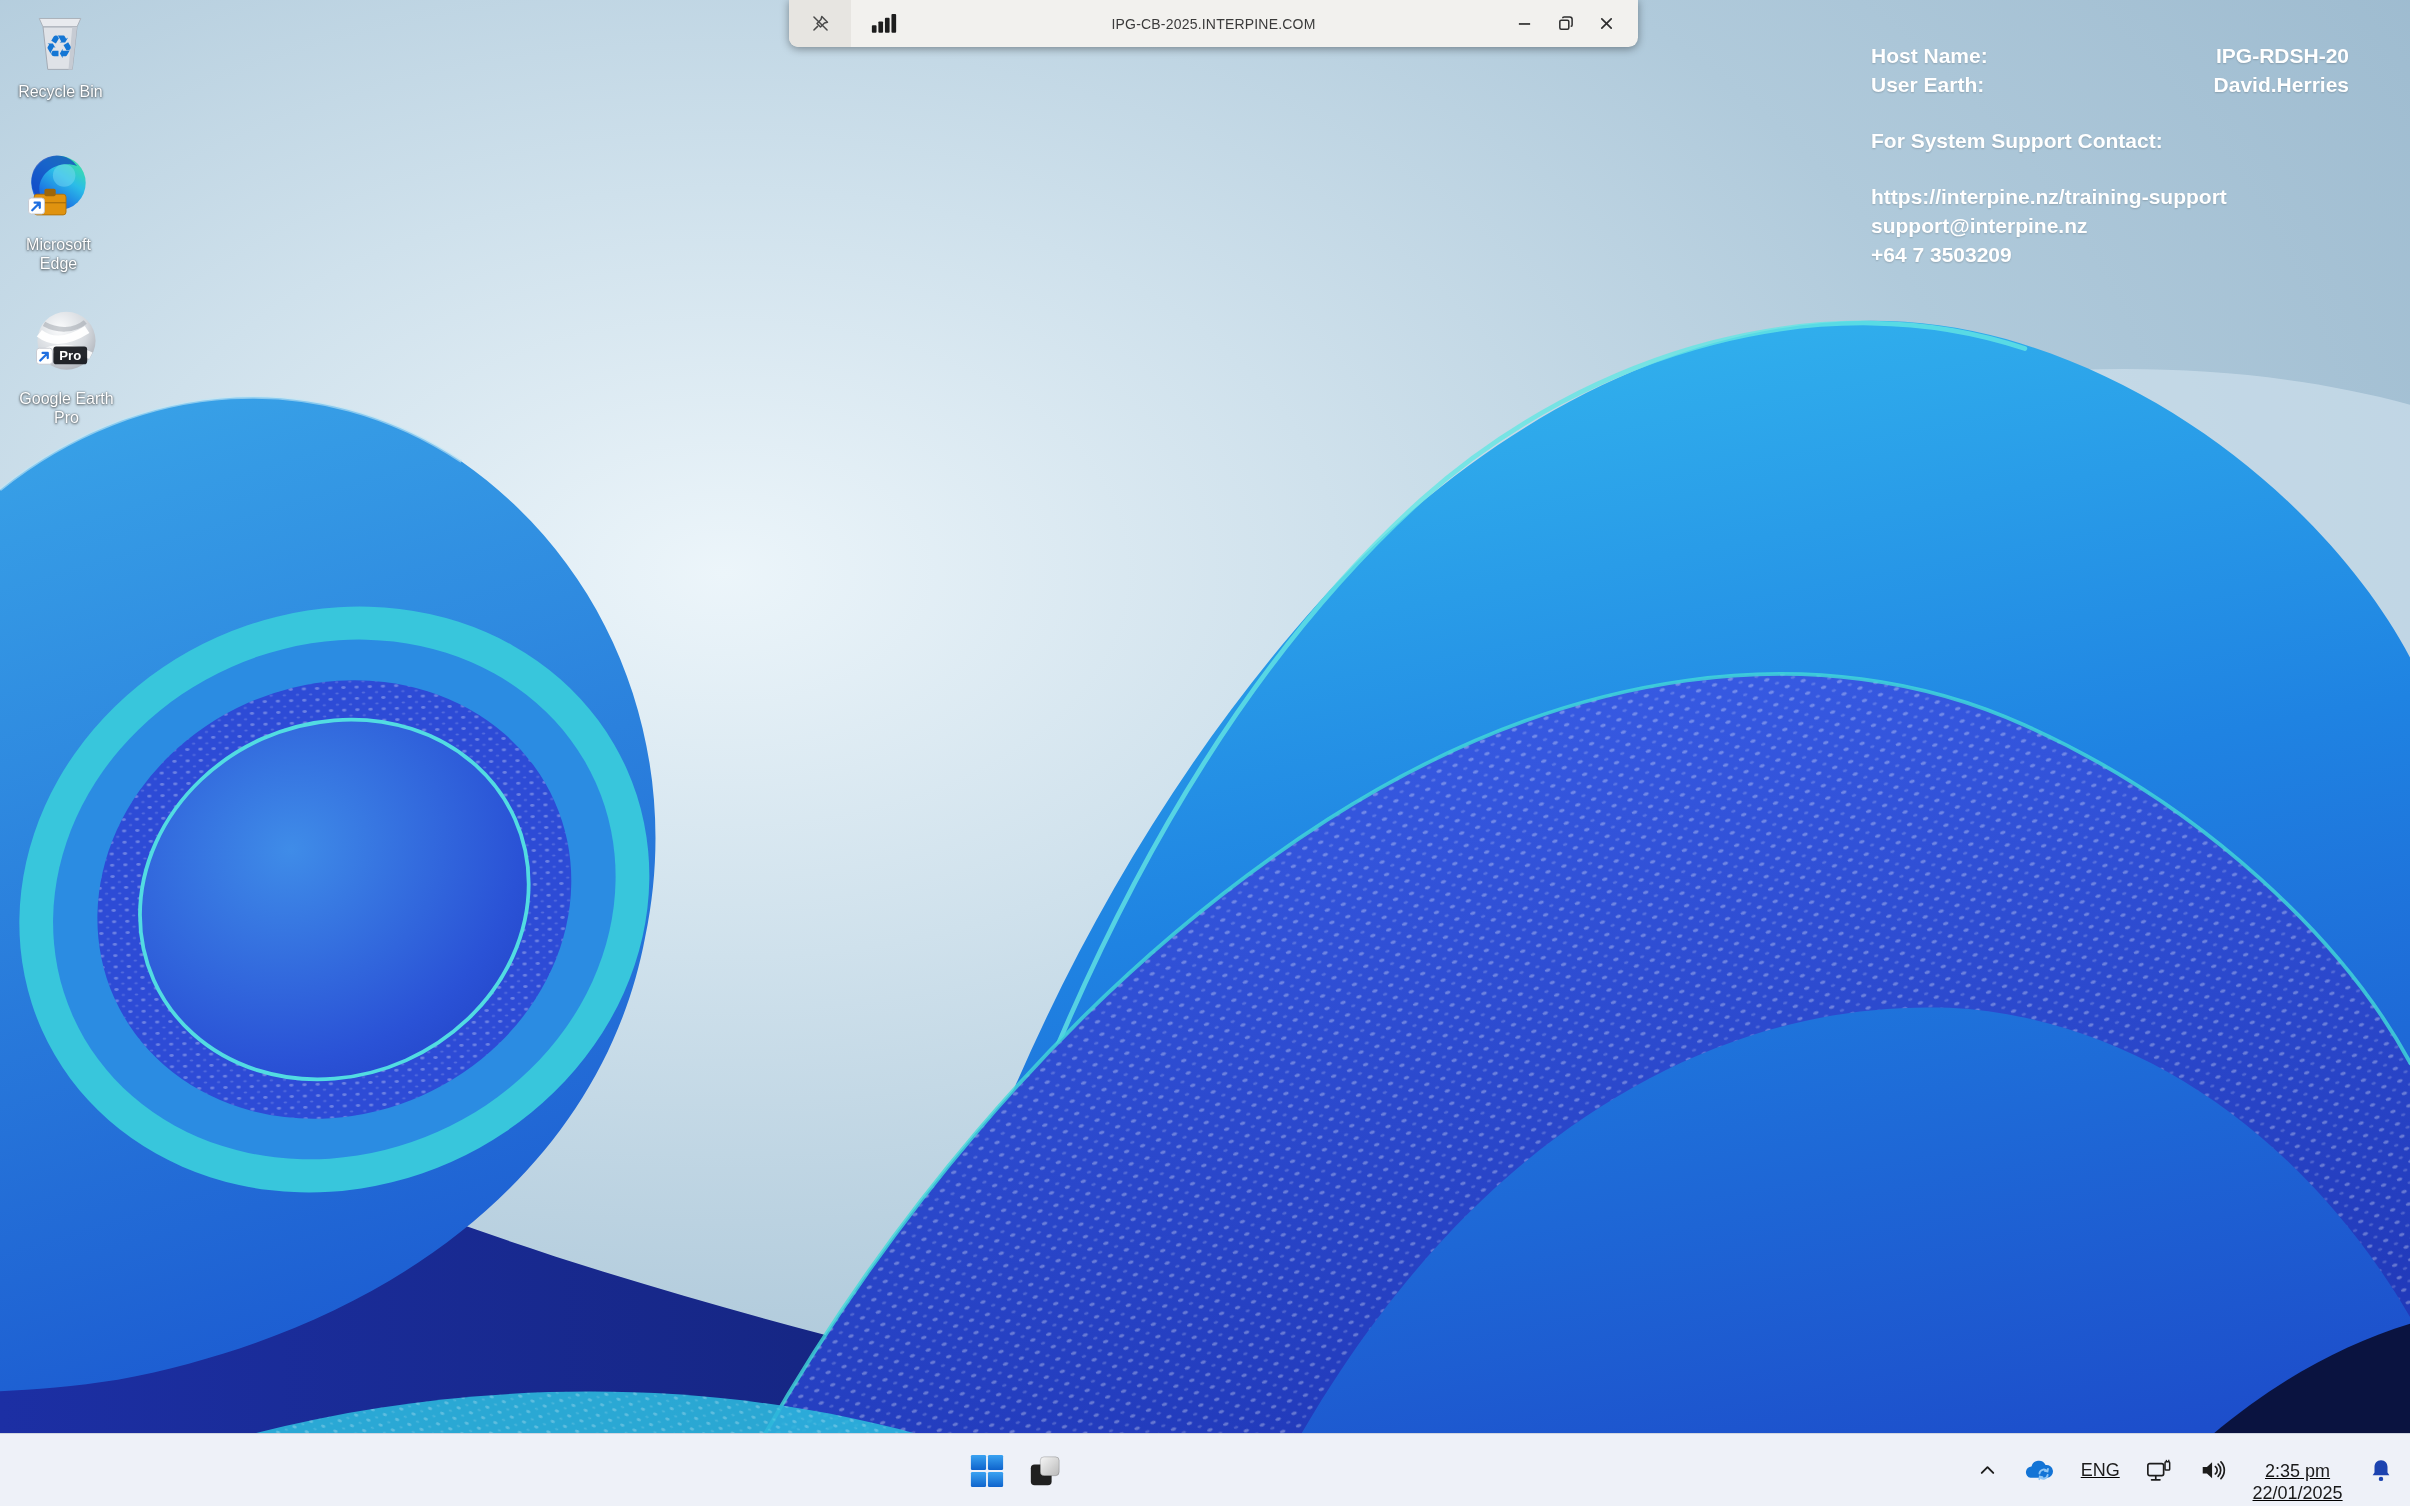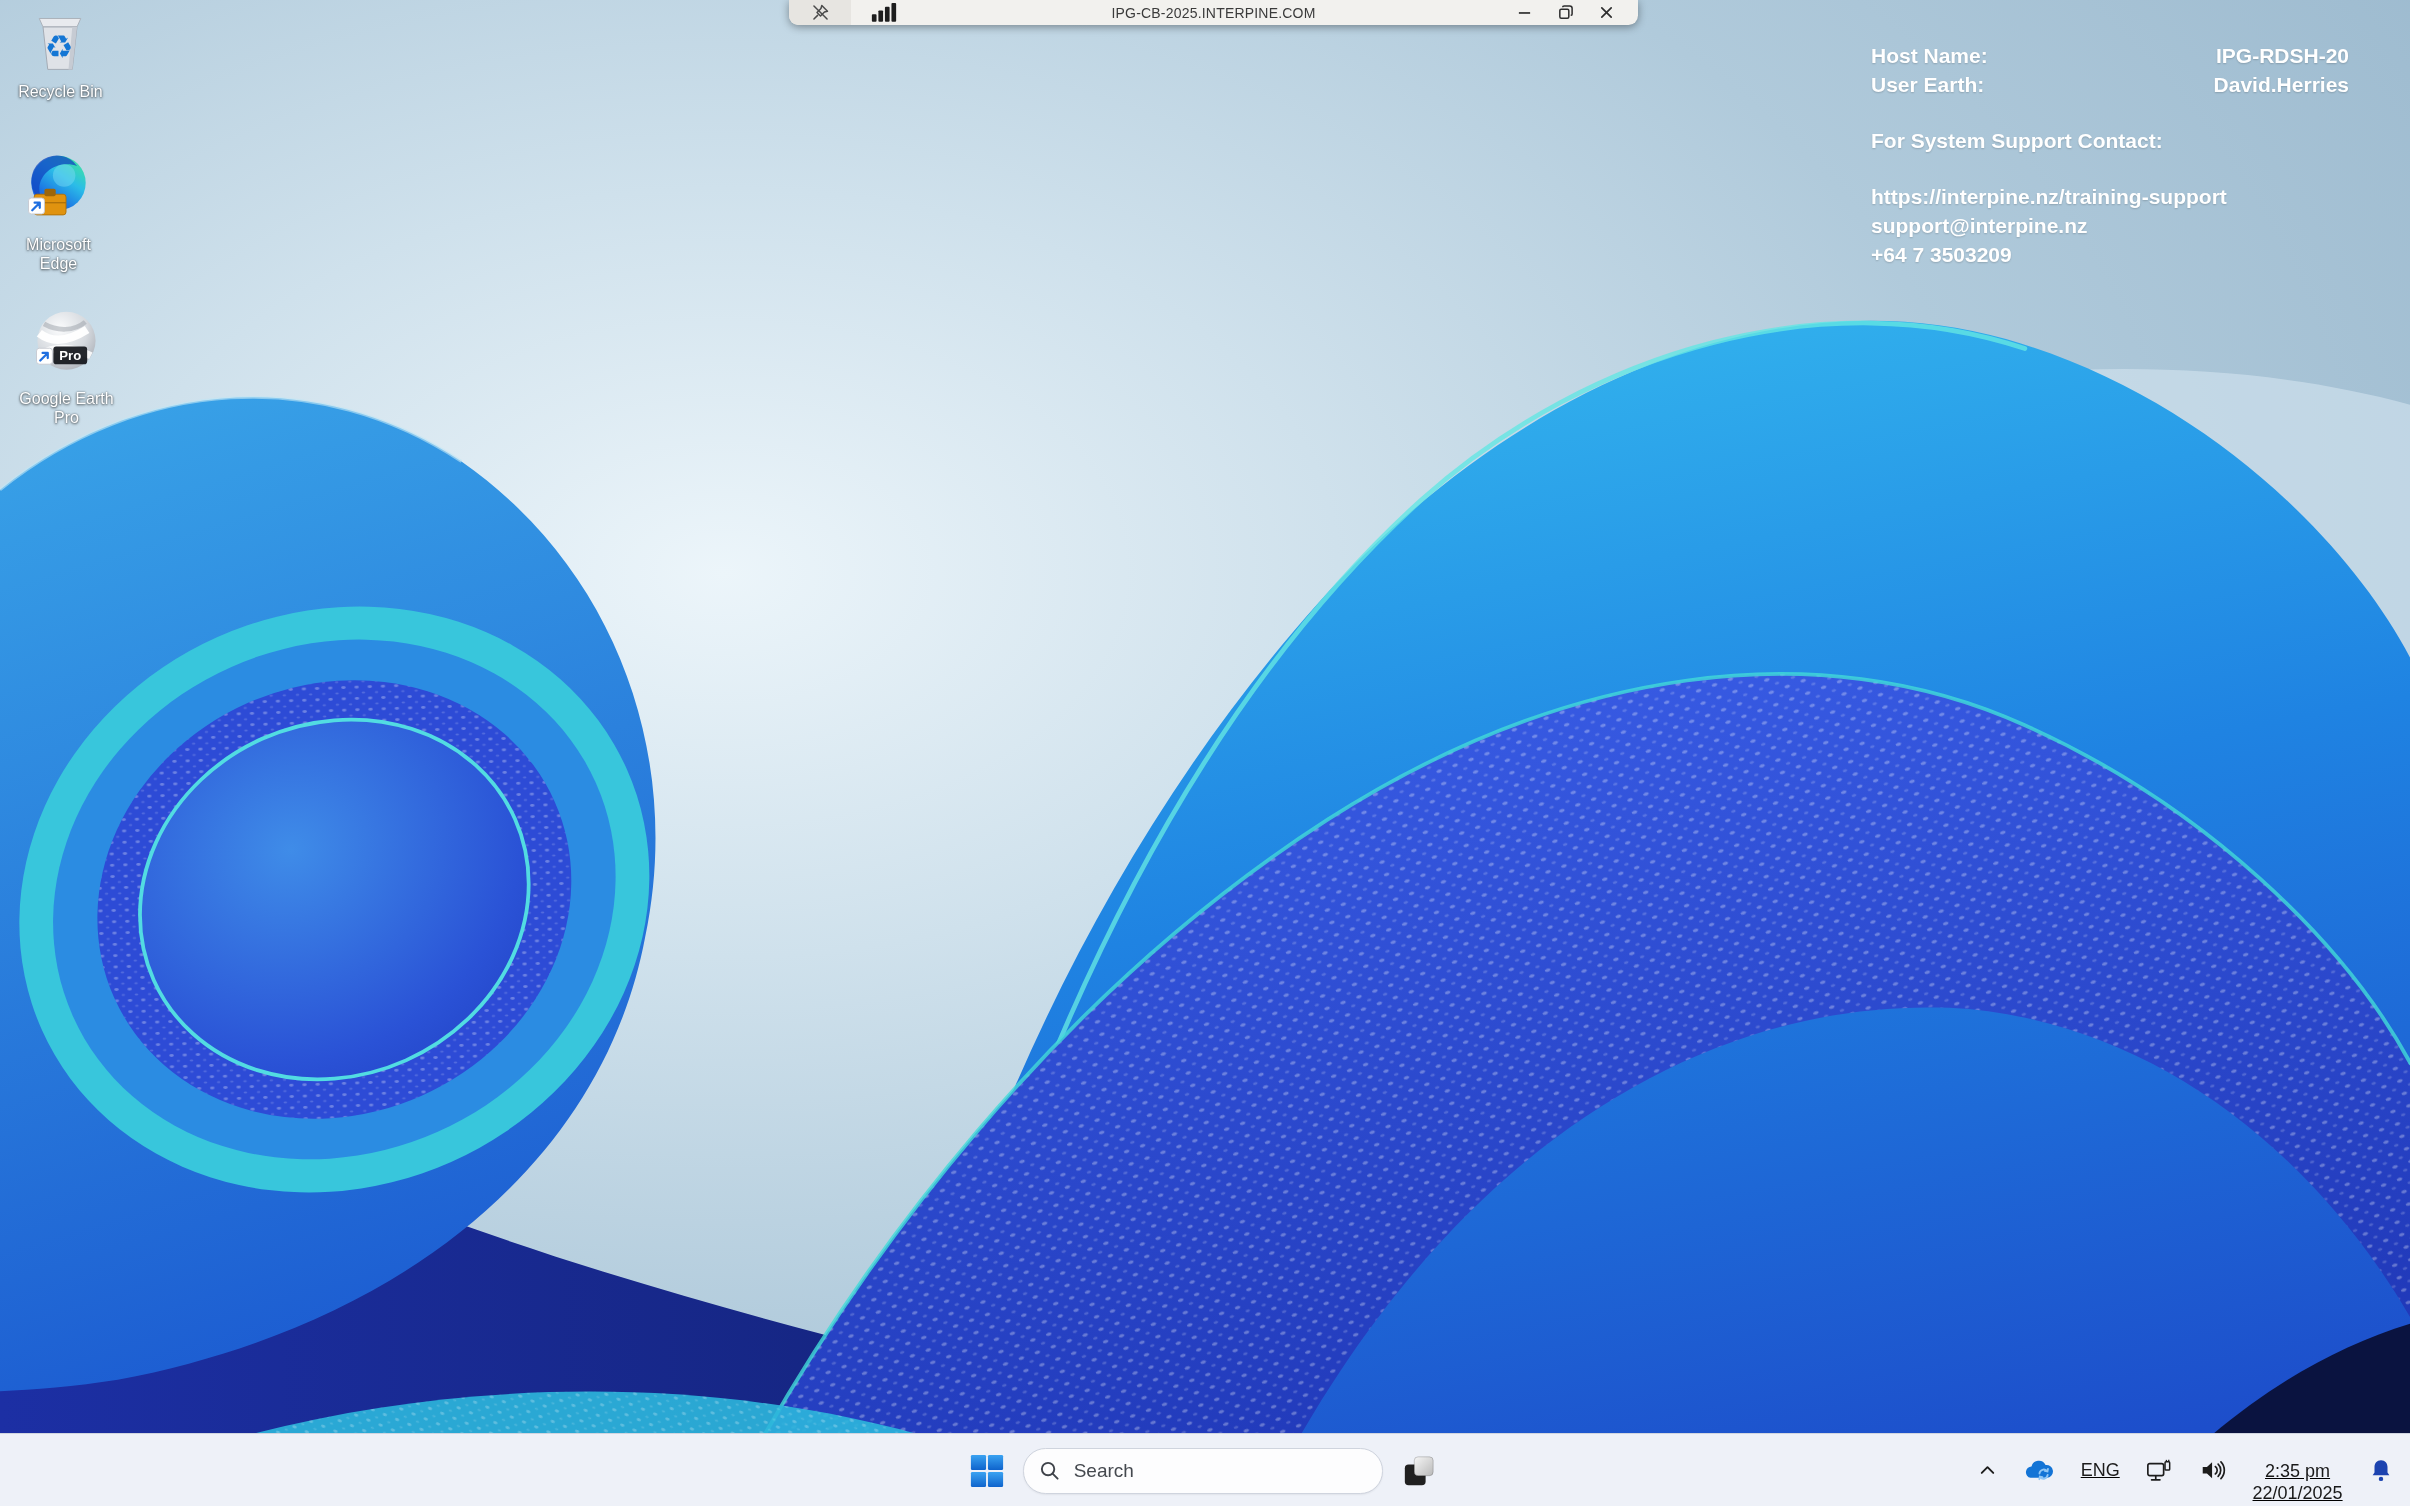--- a/index.html
+++ b/index.html
@@ -16,21 +16,21 @@
   .dicon .lbl{color:#fff;font-size:16px;line-height:19px;text-align:center;max-width:105px;
               text-shadow:0 0.9px 2.8px rgba(0,0,0,.65),0 0 1.9px rgba(0,0,0,.45);}
 
   
   .sysinfo{position:absolute;top:41px;right:62px;width:478px;color:#fff;font-weight:bold;
            font-size:21px;line-height:29px;z-index:10;text-shadow:0 0.9px 1.9px rgba(0,0,0,.18);}
   .sysinfo .row{display:flex;justify-content:space-between;align-items:flex-end;}
   .sysinfo .gap{height:27px;}
 
   
-  .rdpbar{position:absolute;left:789px;top:0;width:849px;height:25px;background:#f2f1ee;
+  .rdpbar{position:absolute;left:789px;top:0;width:849px;height:47px;background:#f2f1ee;
           border-radius:0 0 9.4px 9.4px;box-shadow:0 1.9px 8.5px rgba(0,0,0,.38);
           display:flex;align-items:center;z-index:60;}
   .rdp-pin{width:62px;height:100%;background:#e7e5e1;border-radius:0 0 0 9.4px;
            display:flex;align-items:center;justify-content:center;}
   .rdp-signal{margin-left:19px;display:flex;align-items:flex-end;}
   .rdp-title{position:absolute;left:141px;right:141px;text-align:center;font-size:14px;
              color:#3b3b3b;letter-spacing:0.2px;pointer-events:none;}
   .rdp-controls{margin-left:auto;display:flex;align-items:center;height:100%;padding-right:11.3px;}
   .rdp-btn{width:41px;height:100%;display:flex;align-items:center;justify-content:center;}
 
@@ -257,27 +257,20 @@
               <stop offset="0%" stop-color="#3aa3f2"></stop>
                 <stop offset="100%" stop-color="#0e63cc"></stop>
             </linearGradient>
           </defs>
           <rect x="2" y="2" width="16" height="16" rx="1.5" fill="url(#winG)"></rect>
           <rect x="20" y="2" width="16" height="16" rx="1.5" fill="url(#winG)"></rect>
           <rect x="2" y="20" width="16" height="16" rx="1.5" fill="url(#winG)"></rect>
           <rect x="20" y="20" width="16" height="16" rx="1.5" fill="url(#winG)"></rect>
         </svg>
       </div>
-      <div class="searchbox">
-        <svg width="21" height="21" viewBox="0 0 22 22">
-          <circle cx="9.5" cy="9.5" r="6.5" fill="none" stroke="#3f434a" stroke-width="2"></circle>
-          <line x1="14.5" y1="14.5" x2="19.5" y2="19.5" stroke="#3f434a" stroke-width="2" stroke-linecap="round"></line>
-        </svg>
-        <input type="text" placeholder="Search" style="">
-      </div>
       <div class="tb-btn">
         <svg width="34" height="34" viewBox="0 0 36 36">
           <defs>
             <linearGradient id="sqG" x1="0" y1="0" x2="1" y2="1">
               <stop offset="0%" stop-color="#f6f6f6"></stop>
                 <stop offset="100%" stop-color="#b9b9b9"></stop>
             </linearGradient>
           </defs>
           <rect x="3" y="11" width="22" height="22" rx="4" fill="#202020"></rect>
           <rect x="13" y="3" width="20" height="20" rx="4" fill="url(#sqG)" stroke="rgba(0,0,0,0.2)"></rect>

